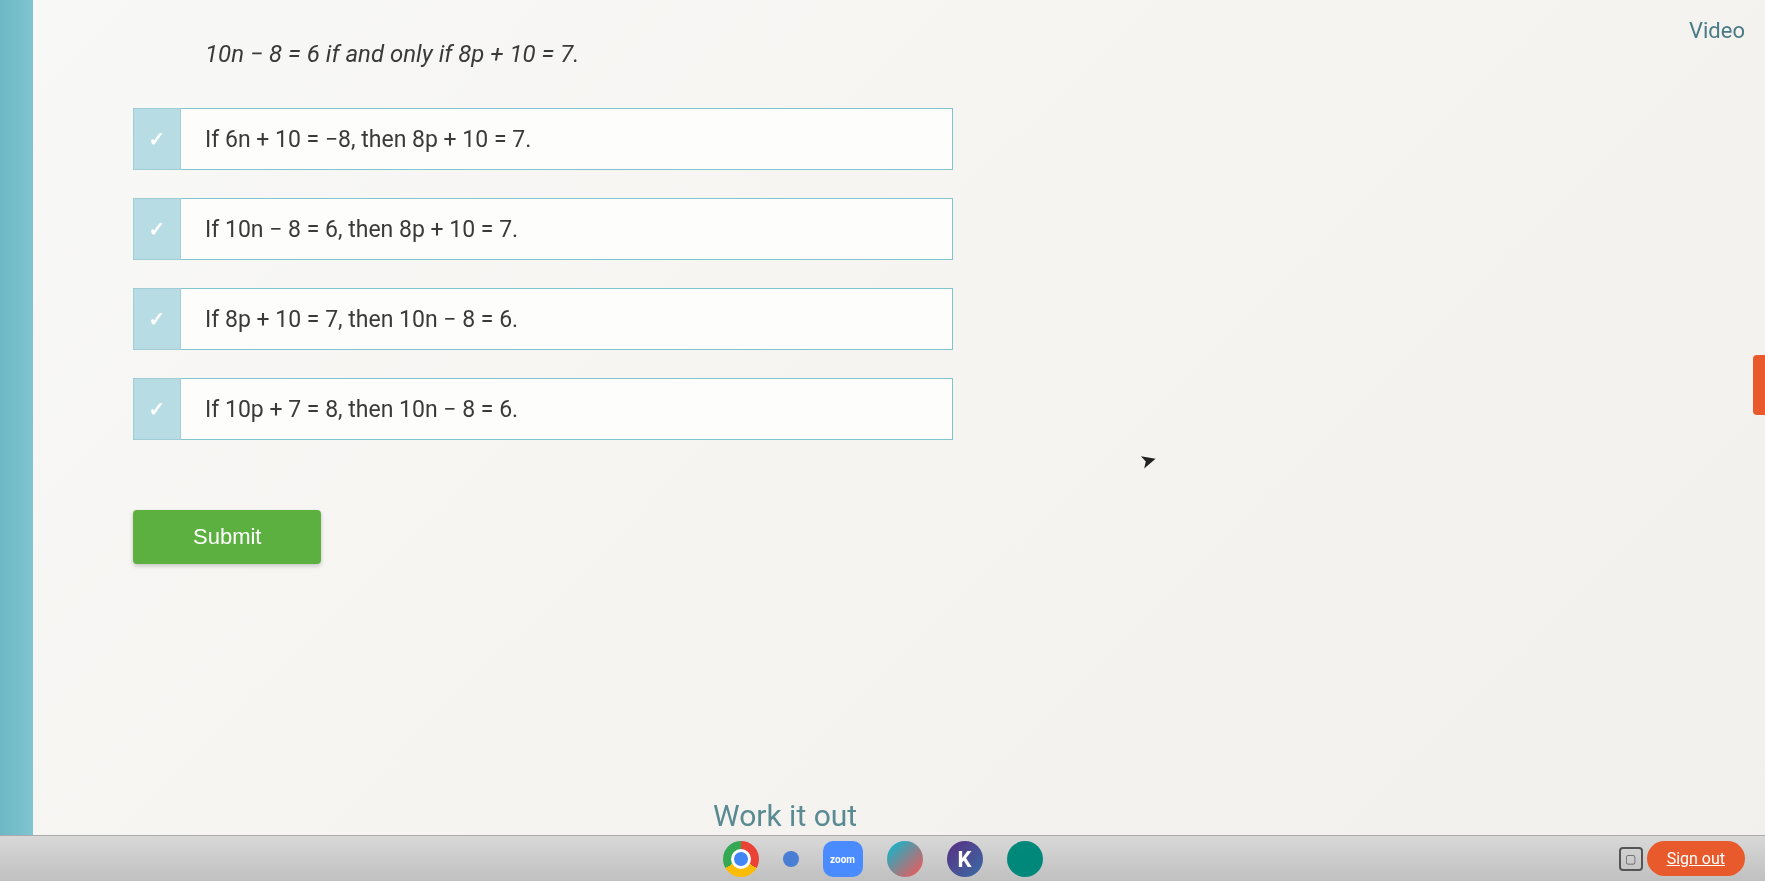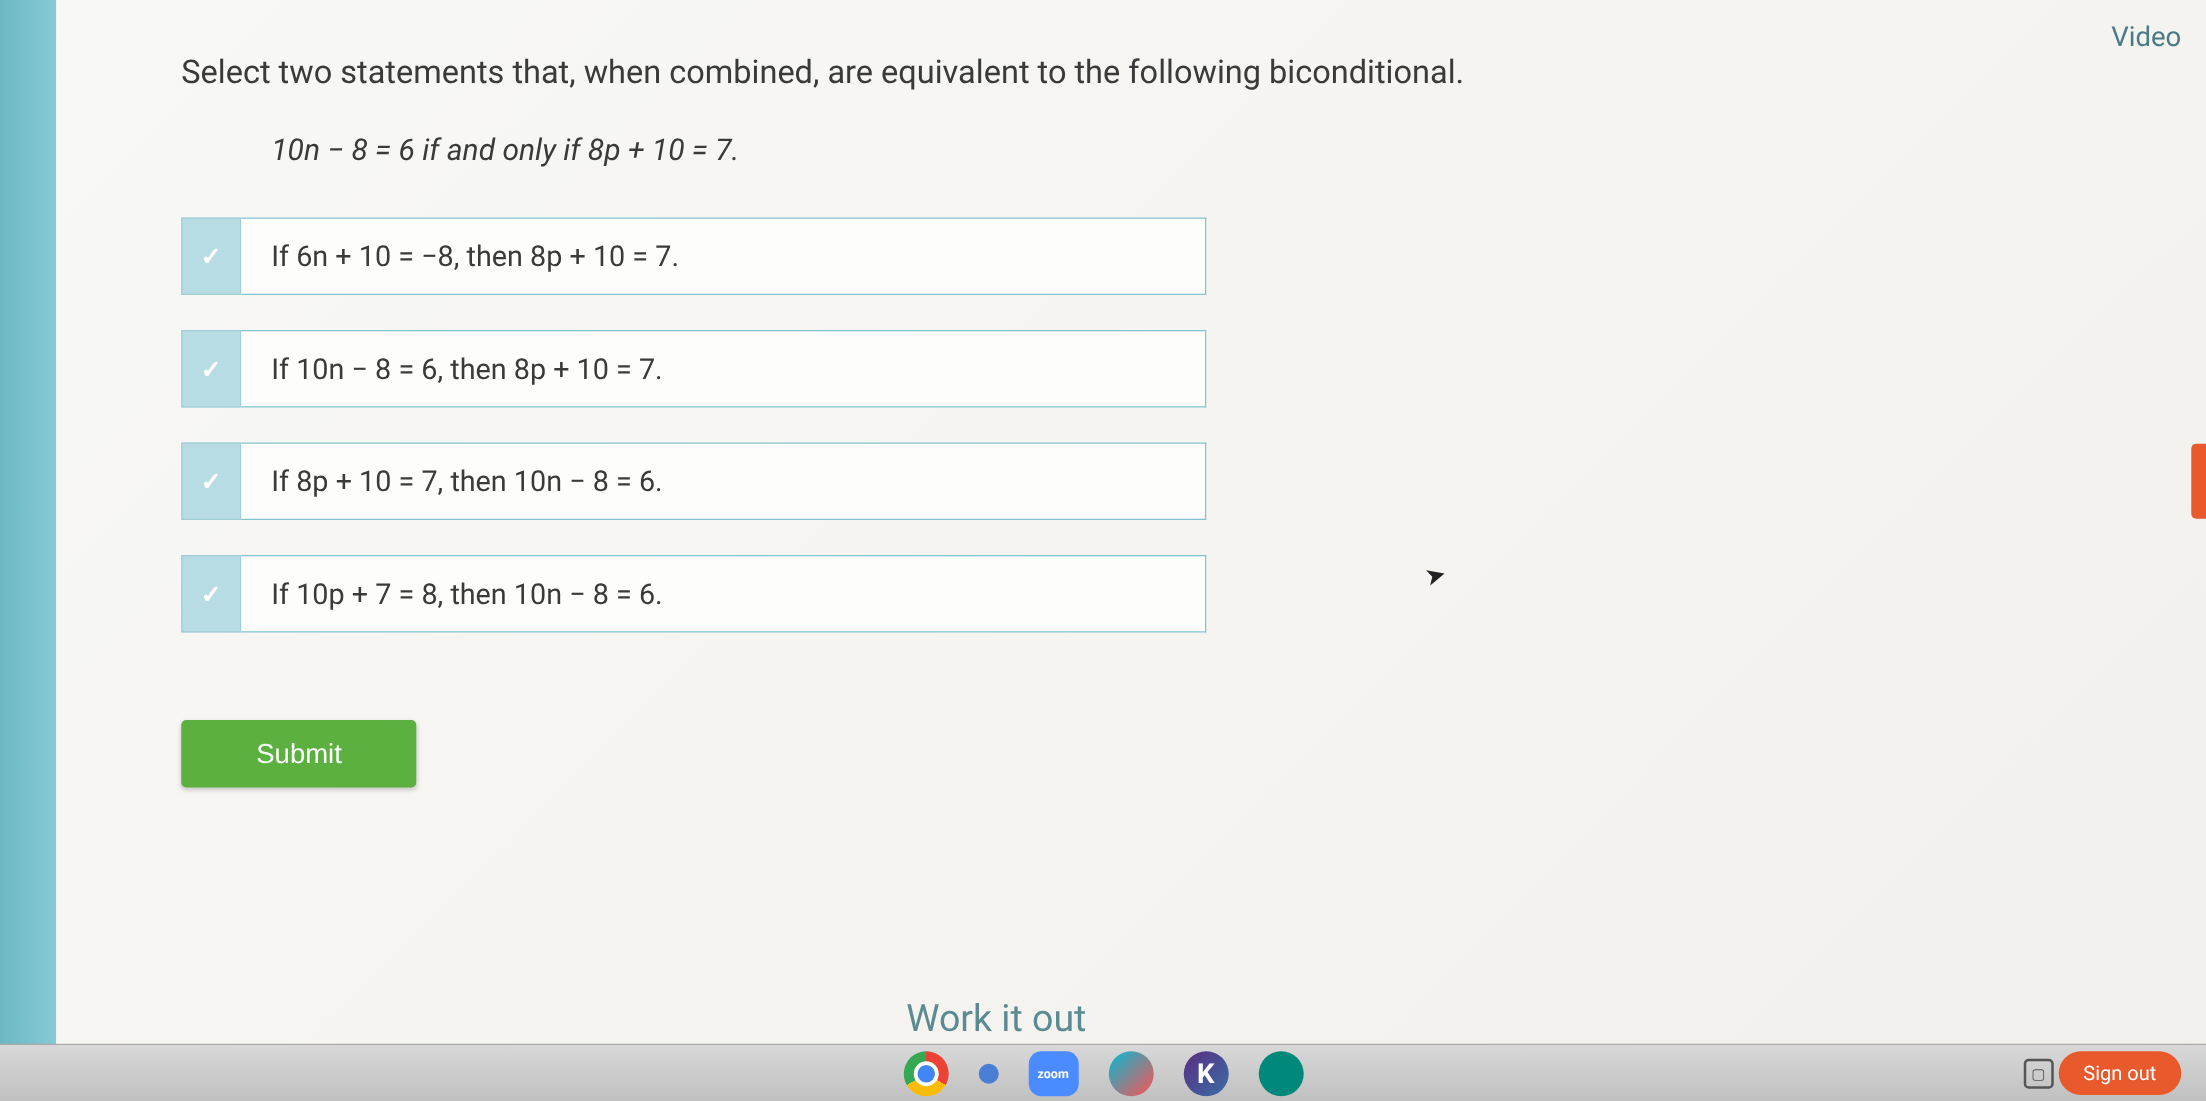--- a/index.html
+++ b/index.html
@@ -18,21 +18,21 @@
     .left-sidebar {
       position: absolute;
       left: 0;
       top: 0;
       width: 45px;
       height: 100%;
       background: linear-gradient(to right, #6bb8c4, #87c9d4);
     }
     .main-content {
       position: absolute;
-      left: 45px;
+      left: 33px;
       top: 0;
       right: 0;
       height: 100%;
       background: linear-gradient(135deg, #f8f8f6 0%, #f2f0ec 100%);
       padding: 40px 100px 20px 100px;
     }
     .video-link {
       position: absolute;
       top: 18px;
       right: 20px;
@@ -196,20 +196,21 @@
     }
     .sign-out-btn {
       background: #e85a2c;
       color: #fff;
       padding: 8px 20px;
       border-radius: 20px;
       font-size: 16px;
       display: flex;
       align-items: center;
       gap: 6px;
+      text-decoration: underline;
     }
     .screenshot-icon {
       width: 24px;
       height: 24px;
       border: 2px solid #555;
       border-radius: 4px;
       display: flex;
       align-items: center;
       justify-content: center;
       font-size: 12px;
@@ -218,21 +219,20 @@
   </style>
 </head>
 <body>
 
 <div class="left-sidebar"></div>
 
 <div class="main-content">
 
   <div class="video-link">Video</div>
 
-  <div class="question-text">Select two statements that, when combined, are equivalent to the following biconditional.</div>
 
   <div class="biconditional">10n − 8 = 6 if and only if 8p + 10 = 7.</div>
 
   <div class="options-container">
 
     <div class="option-row">
       <div class="checkbox-box">
         <span class="checkmark">✓</span>
       </div>
       <div class="option-text-box">If 6n + 10 = −8, then 8p + 10 = 7.</div>

